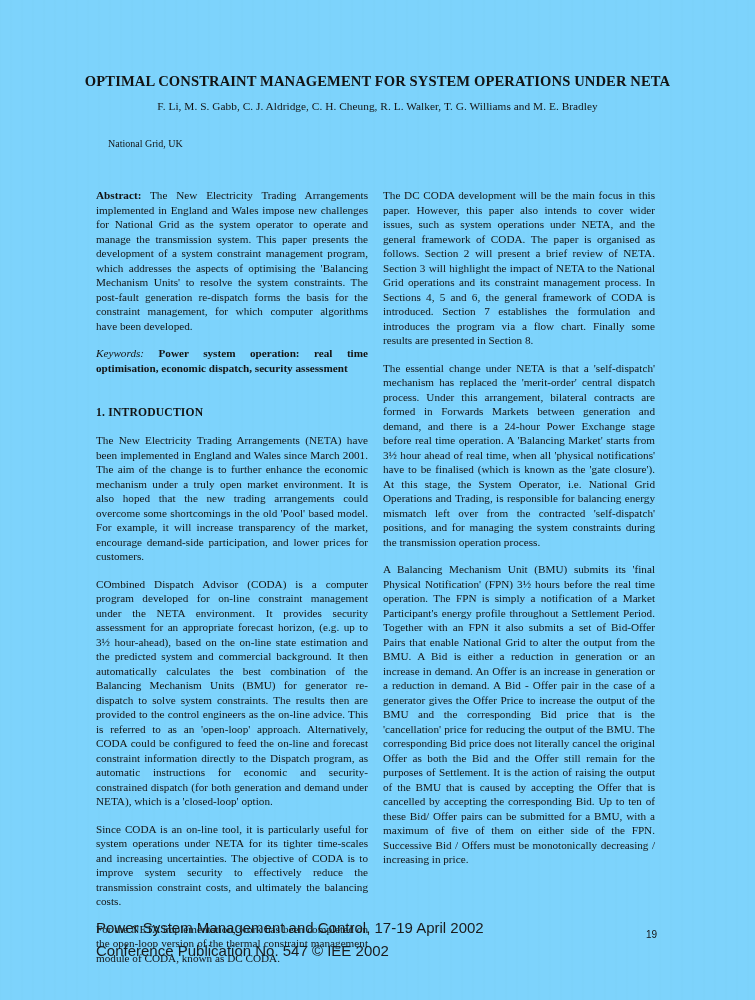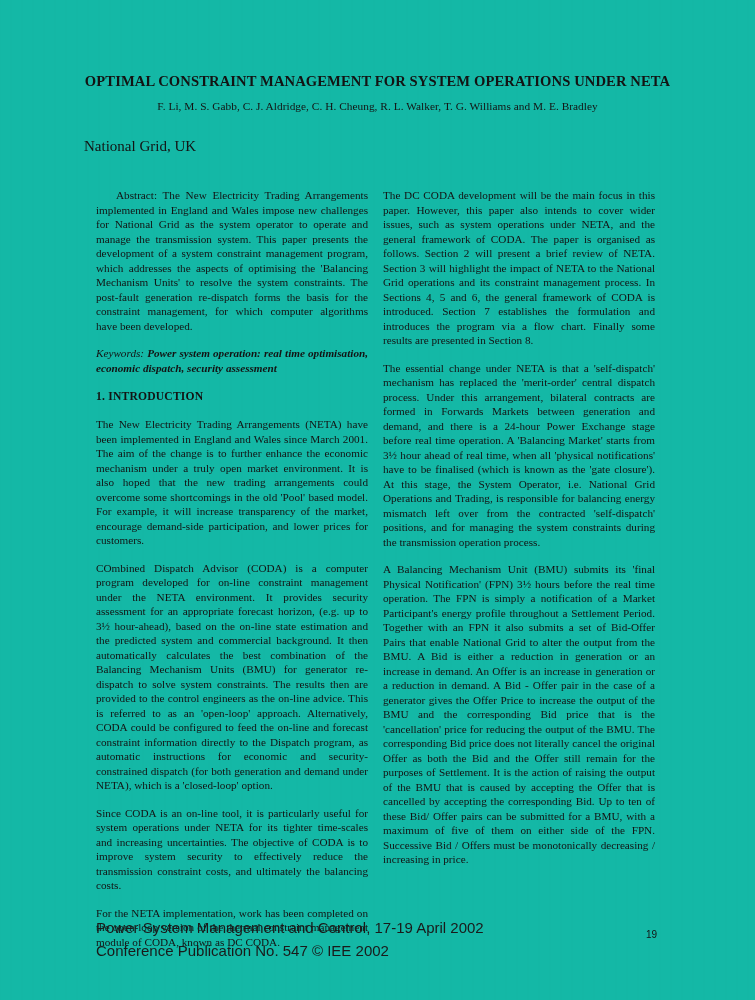--- a/index.html
+++ b/index.html
@@ -4,21 +4,21 @@
 <style>
   html, body {
     margin: 0;
     padding: 0;
     background: #ffffff;
   }
   .page {
     position: relative;
     width: 755px;
     height: 1000px;
-    background: #14b8a6;
+    background: #7dd3fc;
     overflow: hidden;
     font-family: "Liberation Serif", "DejaVu Serif", serif;
     color: #131313;
   }
   
   .scan-noise {
     position: absolute;
     inset: 0;
     pointer-events: none;
     background:
@@ -52,23 +52,23 @@
     position: absolute;
     left: 0;
     top: 100px;
     width: 755px;
     text-align: center;
     font-size: 11.3px;
     letter-spacing: .05px;
   }
   .affiliation {
     position: absolute;
-    left: 84px;
+    left: 108px;
     top: 138px;
-    font-size: 15px;
+    font-size: 10px;
   }
 
   .col {
     position: absolute;
     top: 188px;
     width: 272px;
     font-size: 11.2px;
     line-height: 1.295;
     text-align: justify;
     text-justify: inter-word;
@@ -81,26 +81,25 @@
     text-align: justify;
   }
 
   .sec-head {
     font-weight: bold;
     font-size: 11.6px;
     margin: 18px 0 13px 0;
     text-align: left;
     letter-spacing: .2px;
   }
-  .sec-head.first { margin-top: 14px; }
+  .sec-head.first { margin-top: 30px; }
 
-  .lead { font-weight: normal; margin-left: 20px; }
+  .lead { font-weight: bold; }
   .kw {
     font-weight: bold;
-    font-style: italic;
   }
   .kw-lead {
     font-weight: normal;
     font-style: italic;
   }
 
   .footer {
     position: absolute;
     left: 96px;
     top: 916px;

